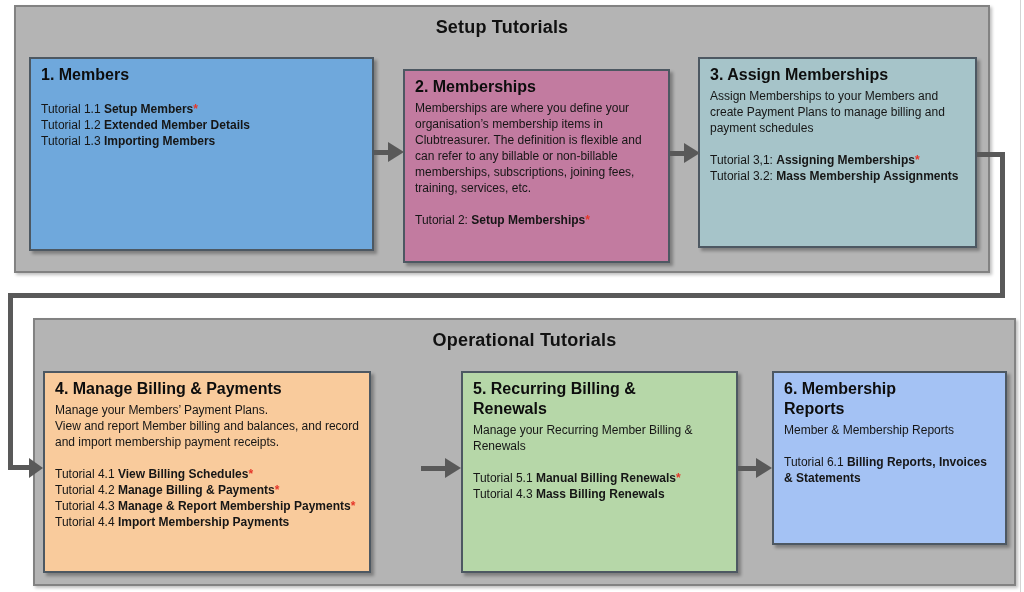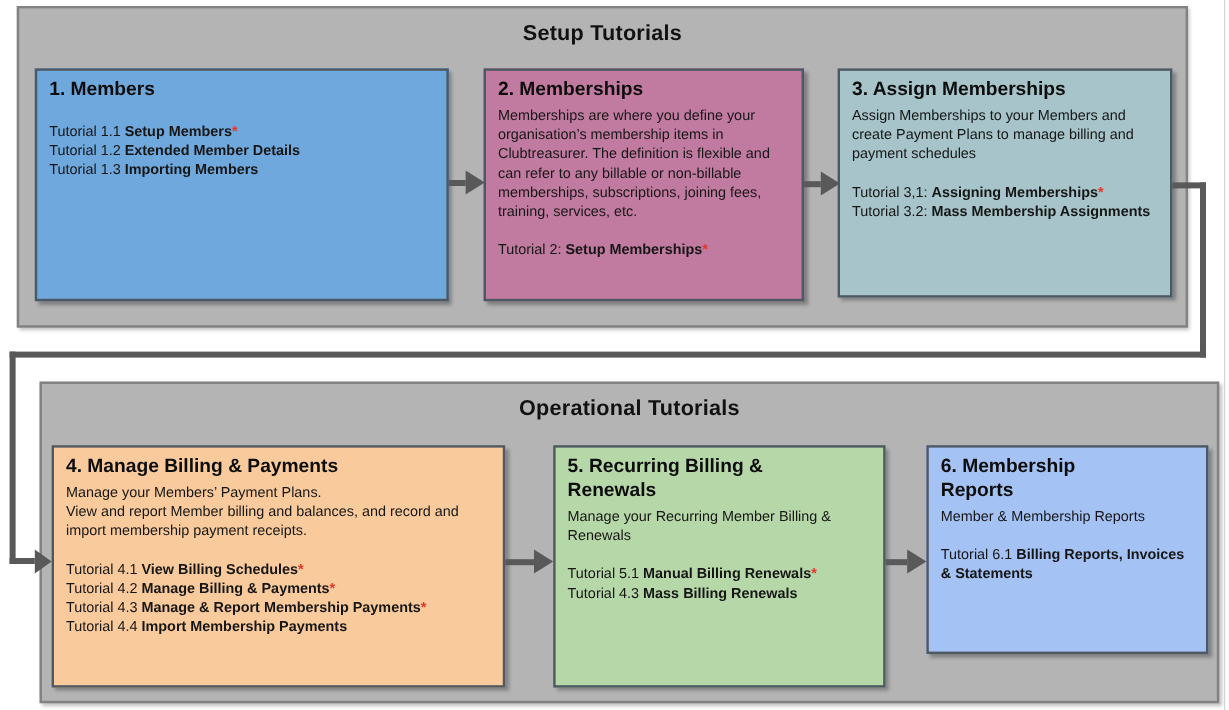--- a/index.html
+++ b/index.html
@@ -23,23 +23,23 @@
     padding:6px 10px;line-height:16px;font-size:12px;color:#161616;
   }
   .box-title{font-size:16px;font-weight:bold;line-height:20px;margin-bottom:3px;color:#0d0d0d;}
   .box-desc{white-space:normal;}
   .tutorials{margin-top:16px;}
   .tut{line-height:16px;}
   .tname{font-weight:bold;}
   .star{color:#e5372a;font-weight:bold;}
   
   #box1{left:13px;top:50px;width:345px;height:194px;background:#6fa8dc;}
-  #box2{left:387px;top:50px;width:267px;height:194px;background:#c27ba0;}
+  #box2{left:387px;top:62px;width:267px;height:194px;background:#c27ba0;}
   #box3{left:682px;top:50px;width:279px;height:191px;background:#a6c4c9;}
-  #box4{left:8px;top:51px;width:378px;height:202px;background:#f9cb9c;}
+  #box4{left:8px;top:51px;width:328px;height:202px;background:#f9cb9c;}
   #box5{left:426px;top:51px;width:277px;height:202px;background:#b6d7a8;}
   #box6{left:737px;top:51px;width:235px;height:174px;background:#a4c2f4;}
   #box2 .box-desc{max-width:237px;}
   #box3 .box-desc{max-width:243px;}
   #box5 .box-title{max-width:238px;}
   #box6 .box-title{max-width:172px;}
   
   .arrow{position:absolute;display:flex;align-items:center;height:20px;}
   .arrow .stem{height:5px;background:#595959;}
   .arrow .head{

